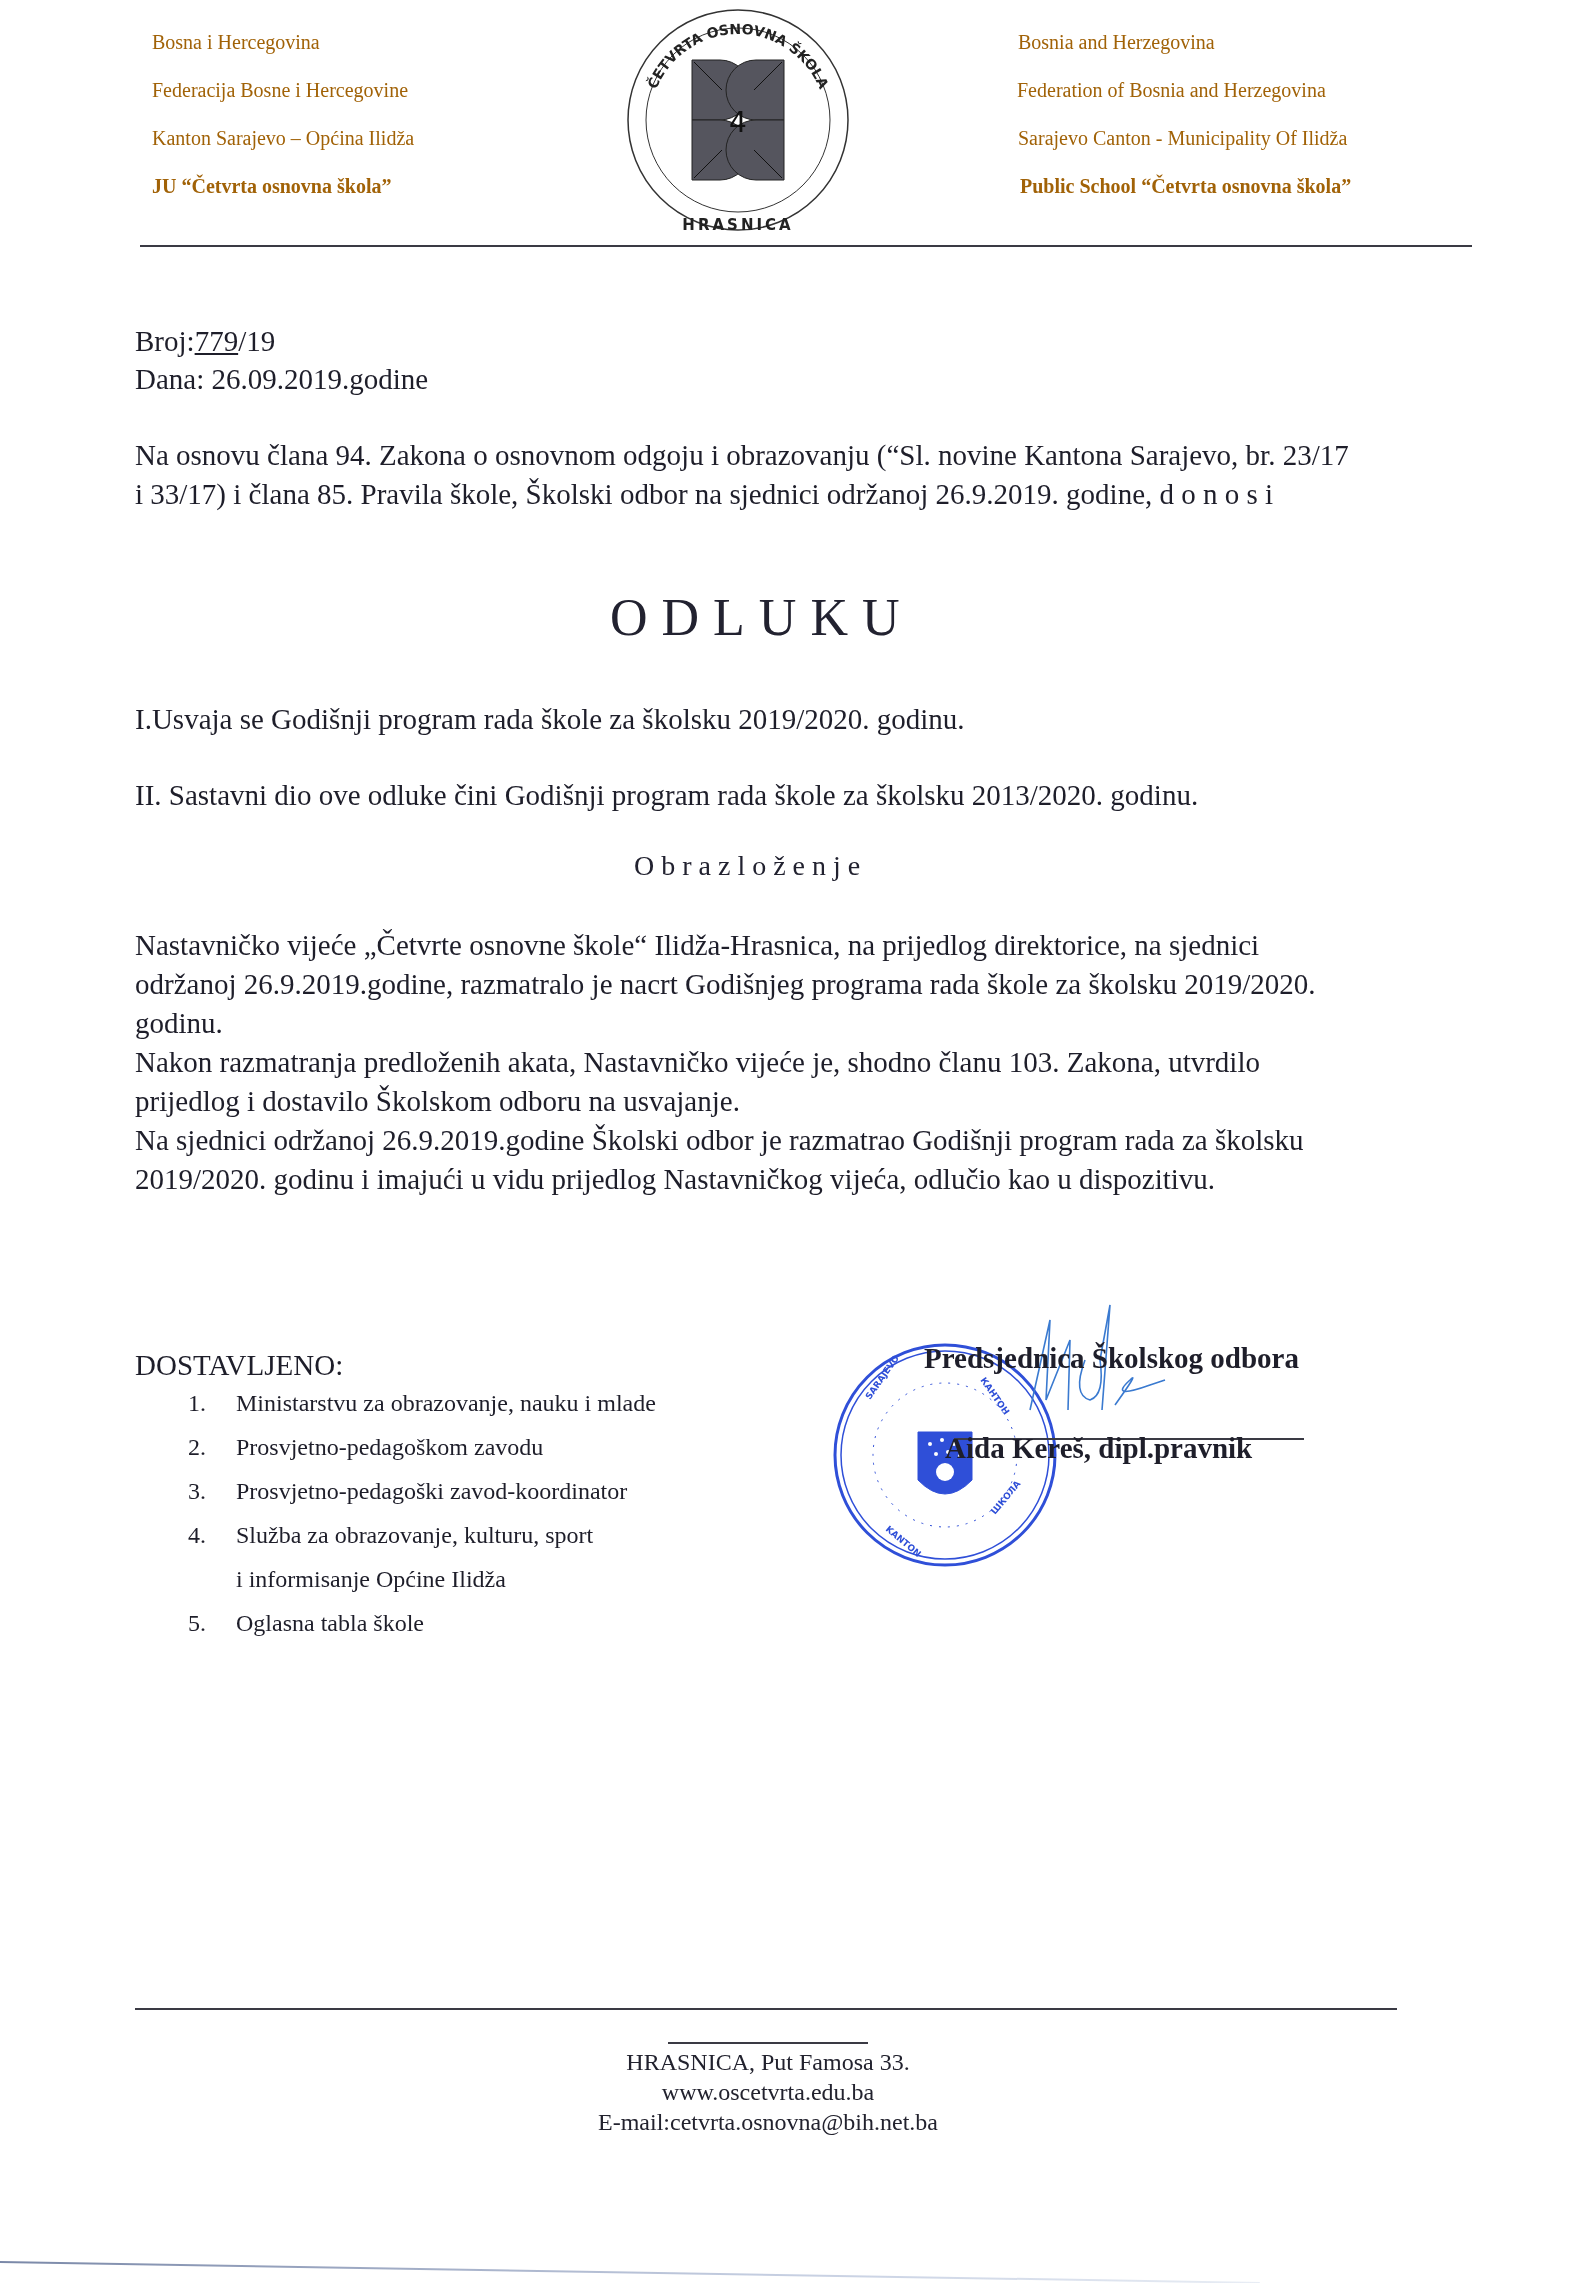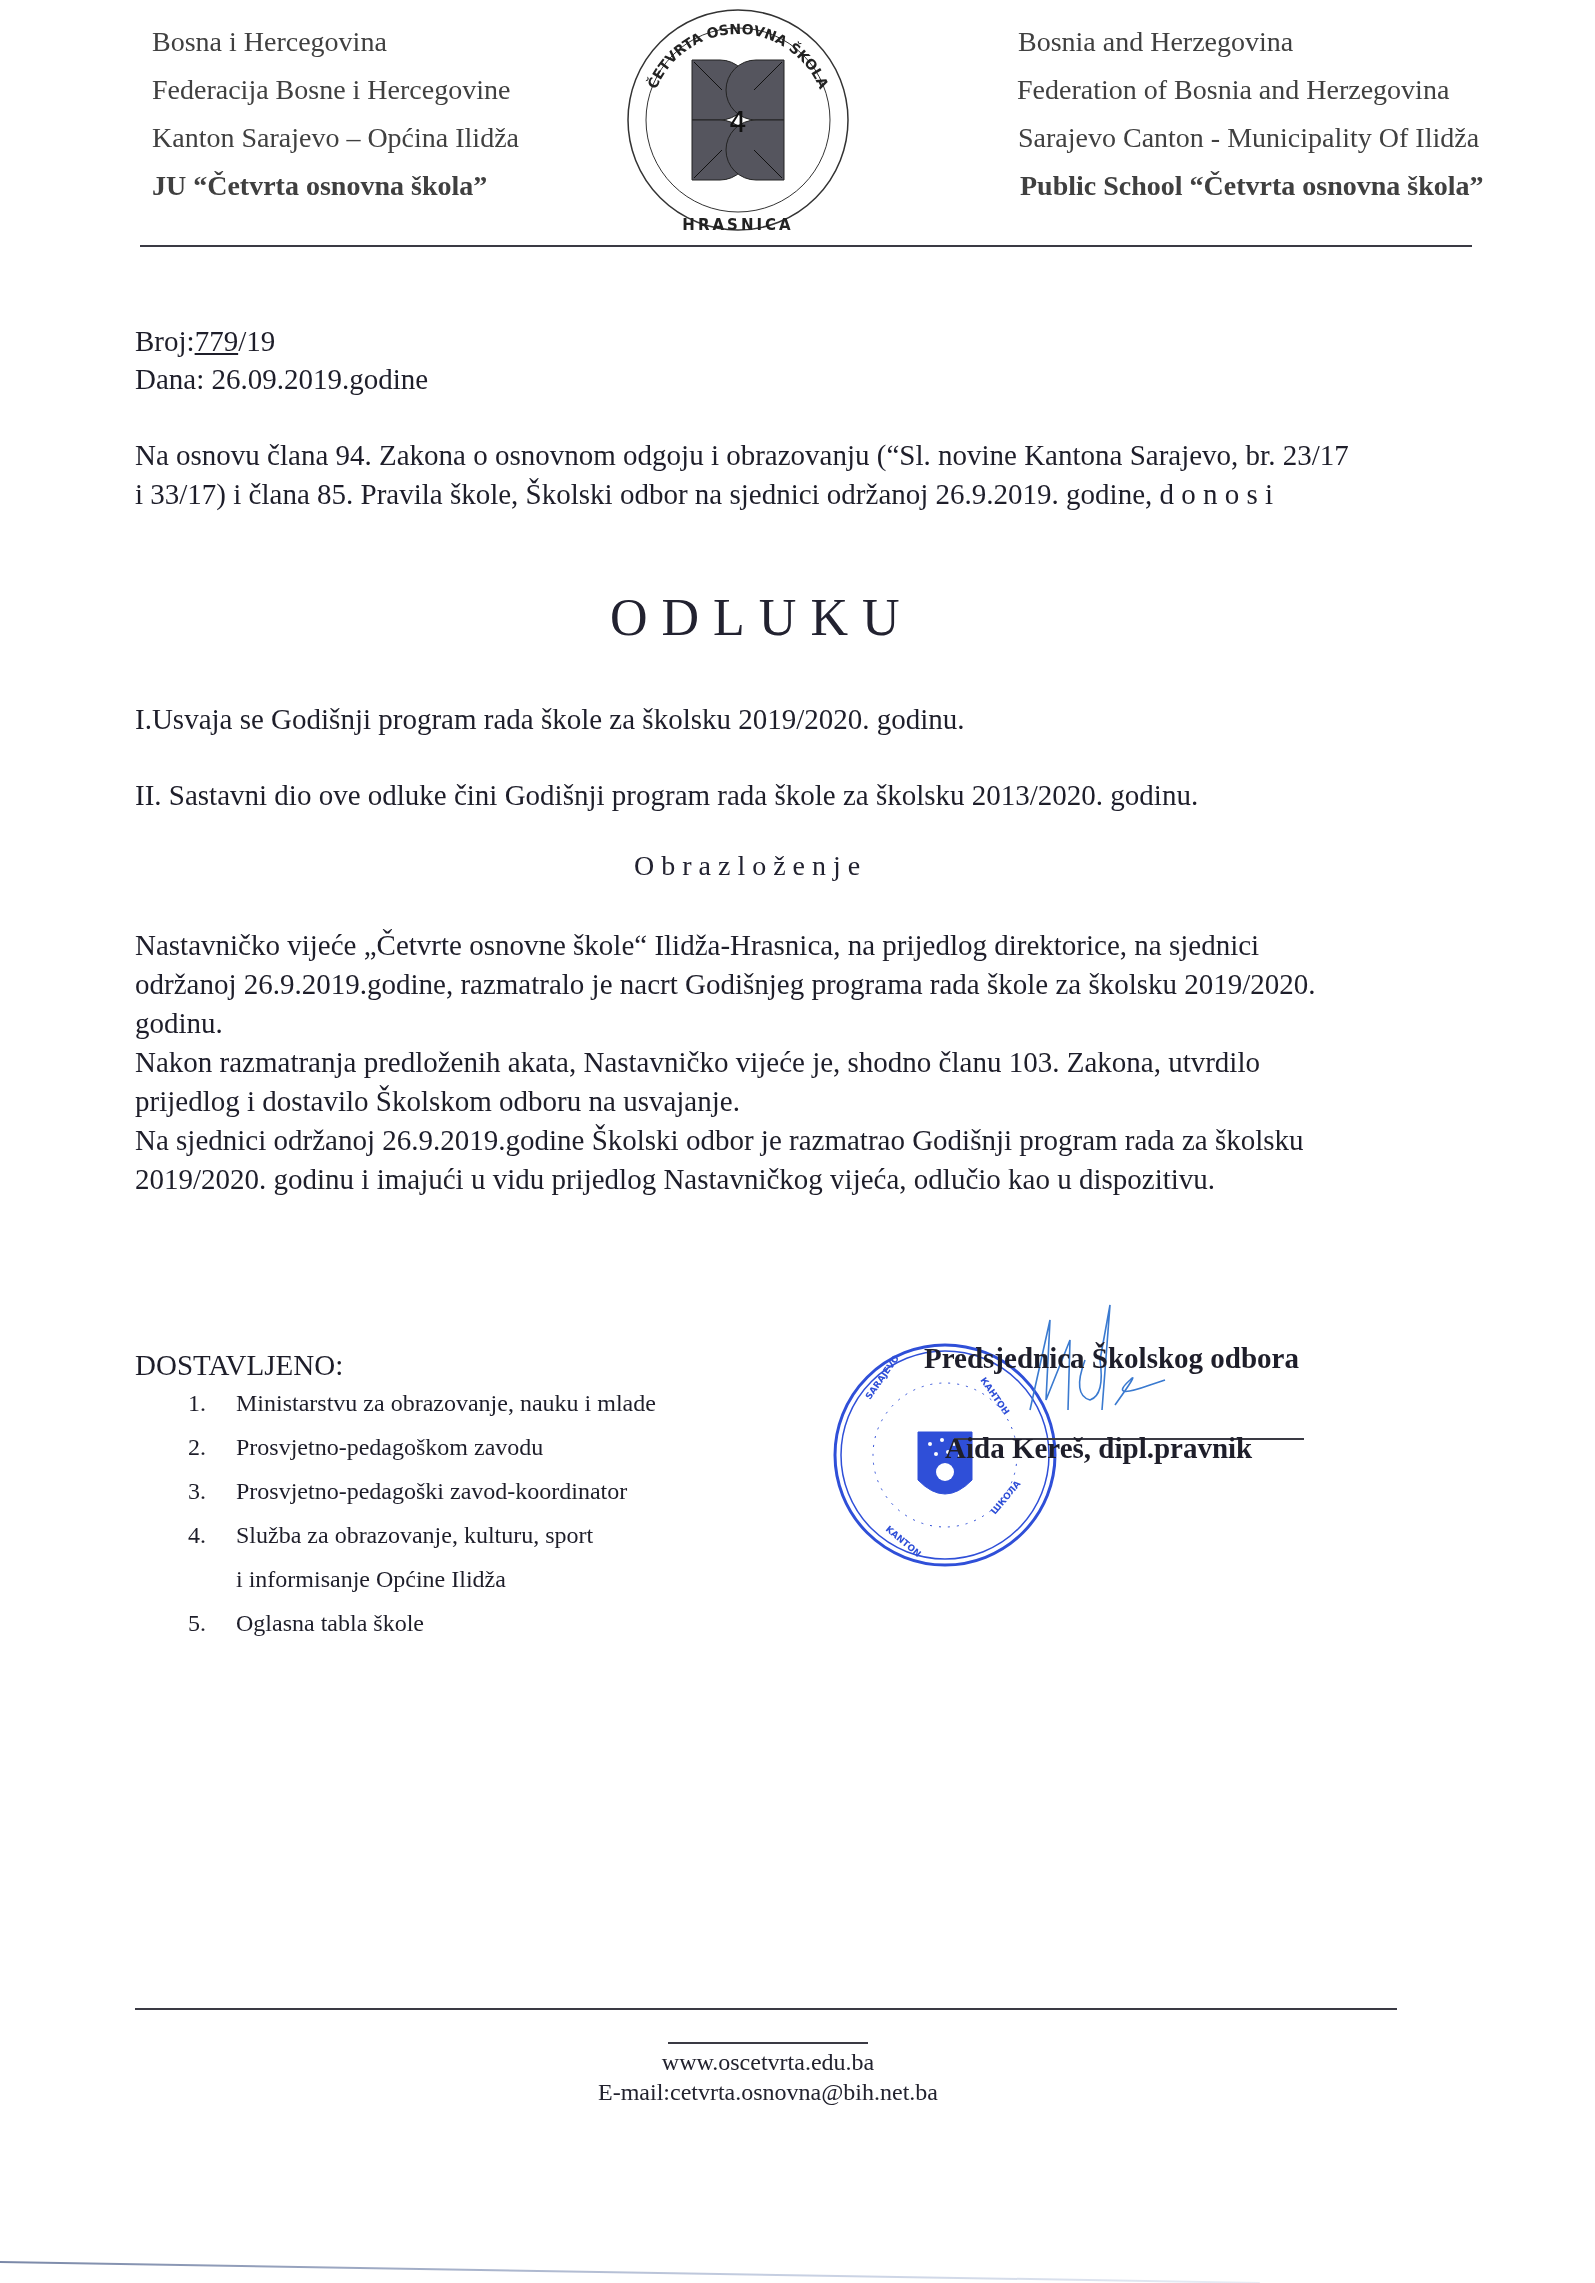--- a/index.html
+++ b/index.html
@@ -2,21 +2,21 @@
 <html><head>
   <meta charset="utf-8">
   <style>
     html, body { margin: 0; padding: 0; background: #ffffff; }
     body {
       width: 1595px; height: 2283px; position: relative; overflow: hidden;
       font-family: "Liberation Serif", "DejaVu Serif", serif;
       color: #1e1e2a;
     }
     .abs { position: absolute; }
-    .hdr-line { font-size: 28px; line-height: 24px; white-space: nowrap; color: #404040; }
+    .hdr-line { font-size: 20px; line-height: 24px; white-space: nowrap; color: #a16207; }
     .hdr-bold { font-weight: bold; }
     .rule { position: absolute; background: #3a3a44; }
     .body-text { font-size: 29px; line-height: 39px; color: #1e1e2a; }
     .title-spaced { font-size: 52px; letter-spacing: 14px; color: #222230; }
     .sub-spaced { font-size: 28px; letter-spacing: 7px; color: #222230; }
     .list-item { position: absolute; font-size: 24px; line-height: 40px; white-space: nowrap; }
     .list-item .num { display: inline-block; width: 48px; }
     .sig-text { font-size: 29px; font-weight: bold; white-space: nowrap; color: #1e1e2a; }
     .footer-line { font-size: 24px; line-height: 30px; text-align: center; white-space: nowrap; color: #22222e; }
     a.link { color: inherit; text-decoration: none; }
@@ -148,17 +148,18 @@
 </div>
 
 <div class="abs sig-text" style="left:924px; top:1342px;">Predsjednica Školskog odbora</div>
 <div class="rule" style="left:954px; top:1438px; width:350px; height:1.5px;"></div>
 <div class="abs sig-text" style="left:945px; top:1432px;">Aida Kereš, dipl.pravnik</div>
 
 <div class="rule" style="left:135px; top:2008px; width:1262px; height:2px;"></div>
 <div class="rule" style="left:668px; top:2042px; width:200px; height:1.5px;"></div>
 
 <div class="abs" style="left:468px; top:2047px; width:600px;">
+  <div class="footer-line">HRASNICA, Put Famosa 33.</div>
   <div class="footer-line"><a class="link">www.oscetvrta.edu.ba</a></div>
   <div class="footer-line"><a class="link">E-mail:cetvrta.osnovna@bih.net.ba</a></div>
 </div>
 
 <div class="abs" style="left:0; top:2261px; width:1260px; height:2px; background: linear-gradient(90deg, #7a88a8, #c4cde0 60%, #e8edf5); transform: rotate(0.95deg); transform-origin: left;"></div>
 
 </body></html>

